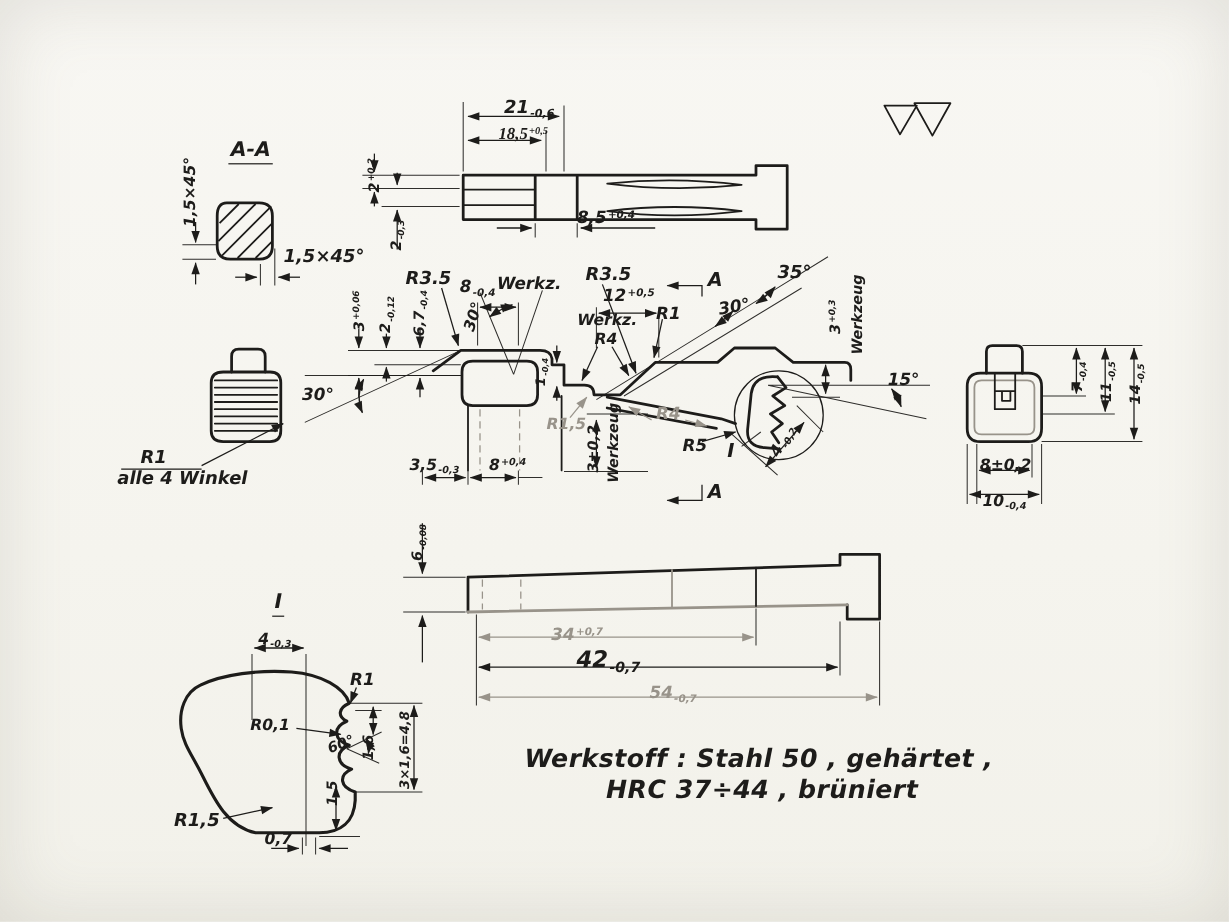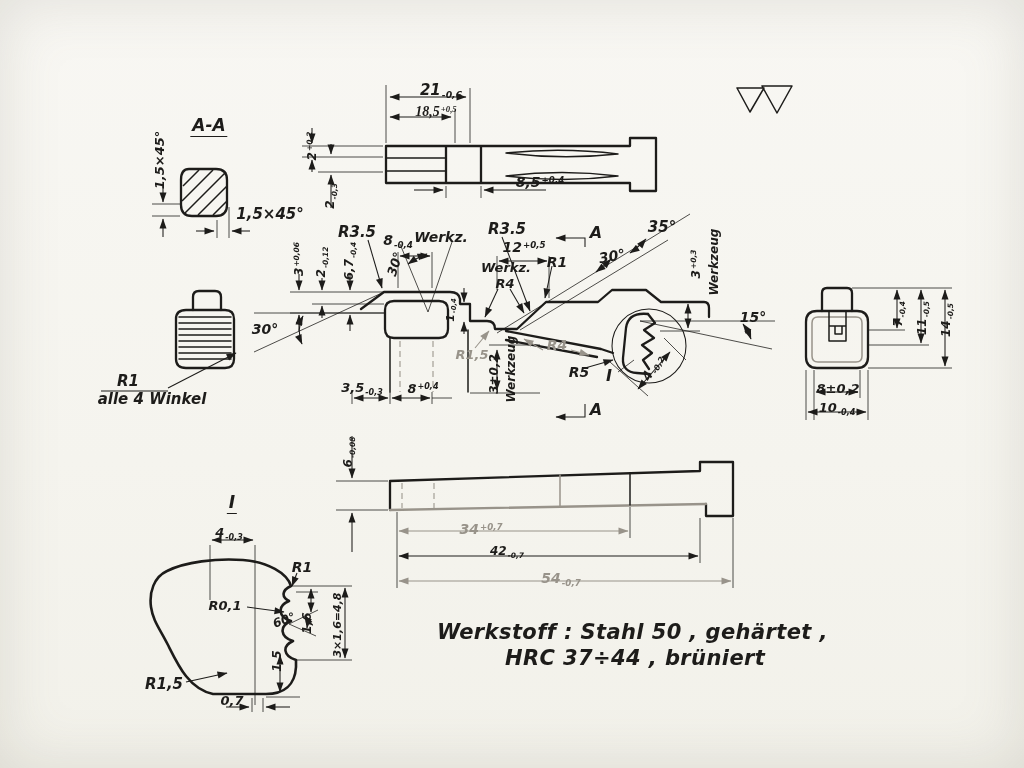--- a/index.html
+++ b/index.html
@@ -183,21 +183,21 @@
     <line class="d" x1="186" y1="682" x2="227" y2="673" marker-end="url(#ma)"></line>
   </g>
 </svg>
 
   <div>
       <div class="ann u" style="left: 209px; top: 127px; font-size: 17px; transform: translate(-50%, -50%) rotate(0deg);"><span>A-A</span></div>
       <div class="ann" style="left: 159px; top: 160px; font-size: 13px; transform: translate(-50%, -50%) rotate(-90deg);"><span>1,5×45°</span></div>
       <div class="ann" style="left: 270px; top: 214px; font-size: 15px; transform: translate(-50%, -50%) rotate(0deg);"><span>1,5×45°</span></div>
       <div class="ann" style="left: 441px; top: 91px; font-size: 15px; transform: translate(-50%, -50%) rotate(0deg);"><span>21</span><span class="tol sub">-0,6</span></div>
       <div class="ann" style="left: 436px; top: 112px; font-size: 14px; transform: translate(-50%, -50%) rotate(0deg); font-family: Liberation Serif, serif;"><span>18,5</span><span class="tol sup">+0,5</span></div>
-      <div class="ann" style="left: 540px; top: 182px; font-size: 14px; transform: translate(-50%, -50%) rotate(0deg);"><span>8,5</span><span class="tol sup">+0,4</span></div>
+      <div class="ann" style="left: 505px; top: 182px; font-size: 14px; transform: translate(-50%, -50%) rotate(0deg);"><span>8,5</span><span class="tol sup">+0,4</span></div>
       <div class="ann" style="left: 312px; top: 146px; font-size: 12px; transform: translate(-50%, -50%) rotate(-90deg);"><span>2</span><span class="tol sup">+0,2</span></div>
       <div class="ann" style="left: 331px; top: 196px; font-size: 12px; transform: translate(-50%, -50%) rotate(-90deg);"><span>2</span><span class="tol sub">-0,3</span></div>
       <div class="ann" style="left: 357px; top: 232px; font-size: 15px; transform: translate(-50%, -50%) rotate(0deg);"><span>R3.5</span></div>
       <div class="ann" style="left: 398px; top: 241px; font-size: 14px; transform: translate(-50%, -50%) rotate(0deg);"><span>8</span><span class="tol sub">-0,4</span></div>
       <div class="ann" style="left: 441px; top: 237px; font-size: 14px; transform: translate(-50%, -50%) rotate(0deg);"><span>Werkz.</span></div>
       <div class="ann" style="left: 507px; top: 229px; font-size: 15px; transform: translate(-50%, -50%) rotate(0deg);"><span>R3.5</span></div>
       <div class="ann" style="left: 524px; top: 247px; font-size: 14px; transform: translate(-50%, -50%) rotate(0deg);"><span>12</span><span class="tol sup">+0,5</span></div>
       <div class="ann" style="left: 506px; top: 267px; font-size: 13px; transform: translate(-50%, -50%) rotate(0deg);"><span>Werkz.</span></div>
       <div class="ann" style="left: 505px; top: 283px; font-size: 13px; transform: translate(-50%, -50%) rotate(0deg);"><span>R4</span></div>
       <div class="ann" style="left: 557px; top: 262px; font-size: 14px; transform: translate(-50%, -50%) rotate(0deg);"><span>R1</span></div>
@@ -222,24 +222,24 @@
       <div class="ann" style="left: 653px; top: 368px; font-size: 13px; transform: translate(-50%, -50%) rotate(-62deg);"><span>4</span><span class="tol sub">-0,2</span></div>
       <div class="ann" style="left: 362px; top: 389px; font-size: 13px; transform: translate(-50%, -50%) rotate(0deg);"><span>3,5</span><span class="tol sub">-0,3</span></div>
       <div class="ann" style="left: 423px; top: 388px; font-size: 13px; transform: translate(-50%, -50%) rotate(0deg);"><span>8</span><span class="tol sup">+0,4</span></div>
       <div class="ann" style="left: 596px; top: 410px; font-size: 16px; transform: translate(-50%, -50%) rotate(0deg);"><span>A</span></div>
       <div class="ann" style="left: 128px; top: 381px; font-size: 15px; transform: translate(-50%, -50%) rotate(0deg);"><span>R1</span></div>
       <div class="ann" style="left: 152px; top: 399px; font-size: 15px; transform: translate(-50%, -50%) rotate(0deg);"><span>alle 4 Winkel</span></div>
       <div class="ann" style="left: 899px; top: 314px; font-size: 12px; transform: translate(-50%, -50%) rotate(-90deg);"><span>7</span><span class="tol sub">-0,4</span></div>
       <div class="ann" style="left: 923px; top: 318px; font-size: 12px; transform: translate(-50%, -50%) rotate(-90deg);"><span>11</span><span class="tol sub">-0,5</span></div>
       <div class="ann" style="left: 947px; top: 320px; font-size: 12px; transform: translate(-50%, -50%) rotate(-90deg);"><span>14</span><span class="tol sub">-0,5</span></div>
       <div class="ann" style="left: 838px; top: 388px; font-size: 13px; transform: translate(-50%, -50%) rotate(0deg);"><span>8±0,2</span></div>
-      <div class="ann" style="left: 837px; top: 409px; font-size: 13px; transform: translate(-50%, -50%) rotate(0deg);"><span>10</span><span class="tol sub">-0,4</span></div>
+      <div class="ann" style="left: 837px; top: 419px; font-size: 13px; transform: translate(-50%, -50%) rotate(0deg);"><span>10</span><span class="tol sub">-0,4</span></div>
       <div class="ann" style="left: 349px; top: 452px; font-size: 12px; transform: translate(-50%, -50%) rotate(-90deg);"><span>6</span><span class="tol sub">-0,08</span></div>
       <div class="ann lt" style="left: 481px; top: 529px; font-size: 14px; transform: translate(-50%, -50%) rotate(0deg);"><span>34</span><span class="tol sup">+0,7</span></div>
-      <div class="ann" style="left: 507px; top: 552px; font-size: 12px; transform: translate(-50%, -50%) rotate(0deg);"><span>42</span><span class="tol sub">-0,7</span></div>
+      <div class="ann" style="left: 507px; top: 552px; font-size: 19px; transform: translate(-50%, -50%) rotate(0deg);"><span>42</span><span class="tol sub">-0,7</span></div>
       <div class="ann lt" style="left: 561px; top: 579px; font-size: 14px; transform: translate(-50%, -50%) rotate(0deg);"><span>54</span><span class="tol sub">-0,7</span></div>
       <div class="ann u" style="left: 232px; top: 504px; font-size: 17px; transform: translate(-50%, -50%) rotate(0deg);"><span>I</span></div>
       <div class="ann" style="left: 229px; top: 534px; font-size: 13px; transform: translate(-50%, -50%) rotate(0deg);"><span>4</span><span class="tol sub">-0,3</span></div>
       <div class="ann" style="left: 302px; top: 567px; font-size: 14px; transform: translate(-50%, -50%) rotate(0deg);"><span>R1</span></div>
       <div class="ann" style="left: 225px; top: 605px; font-size: 13px; transform: translate(-50%, -50%) rotate(0deg);"><span>R0,1</span></div>
       <div class="ann" style="left: 284px; top: 620px; font-size: 12px; transform: translate(-50%, -50%) rotate(-20deg);"><span>60°</span></div>
       <div class="ann" style="left: 307px; top: 623px; font-size: 12px; transform: translate(-50%, -50%) rotate(-90deg);"><span>1,6</span></div>
       <div class="ann" style="left: 337px; top: 625px; font-size: 11px; transform: translate(-50%, -50%) rotate(-90deg);"><span>3×1,6=4,8</span></div>
       <div class="ann" style="left: 277px; top: 661px; font-size: 12px; transform: translate(-50%, -50%) rotate(-90deg);"><span>1,5</span></div>
       <div class="ann" style="left: 164px; top: 684px; font-size: 15px; transform: translate(-50%, -50%) rotate(0deg);"><span>R1,5</span></div>

